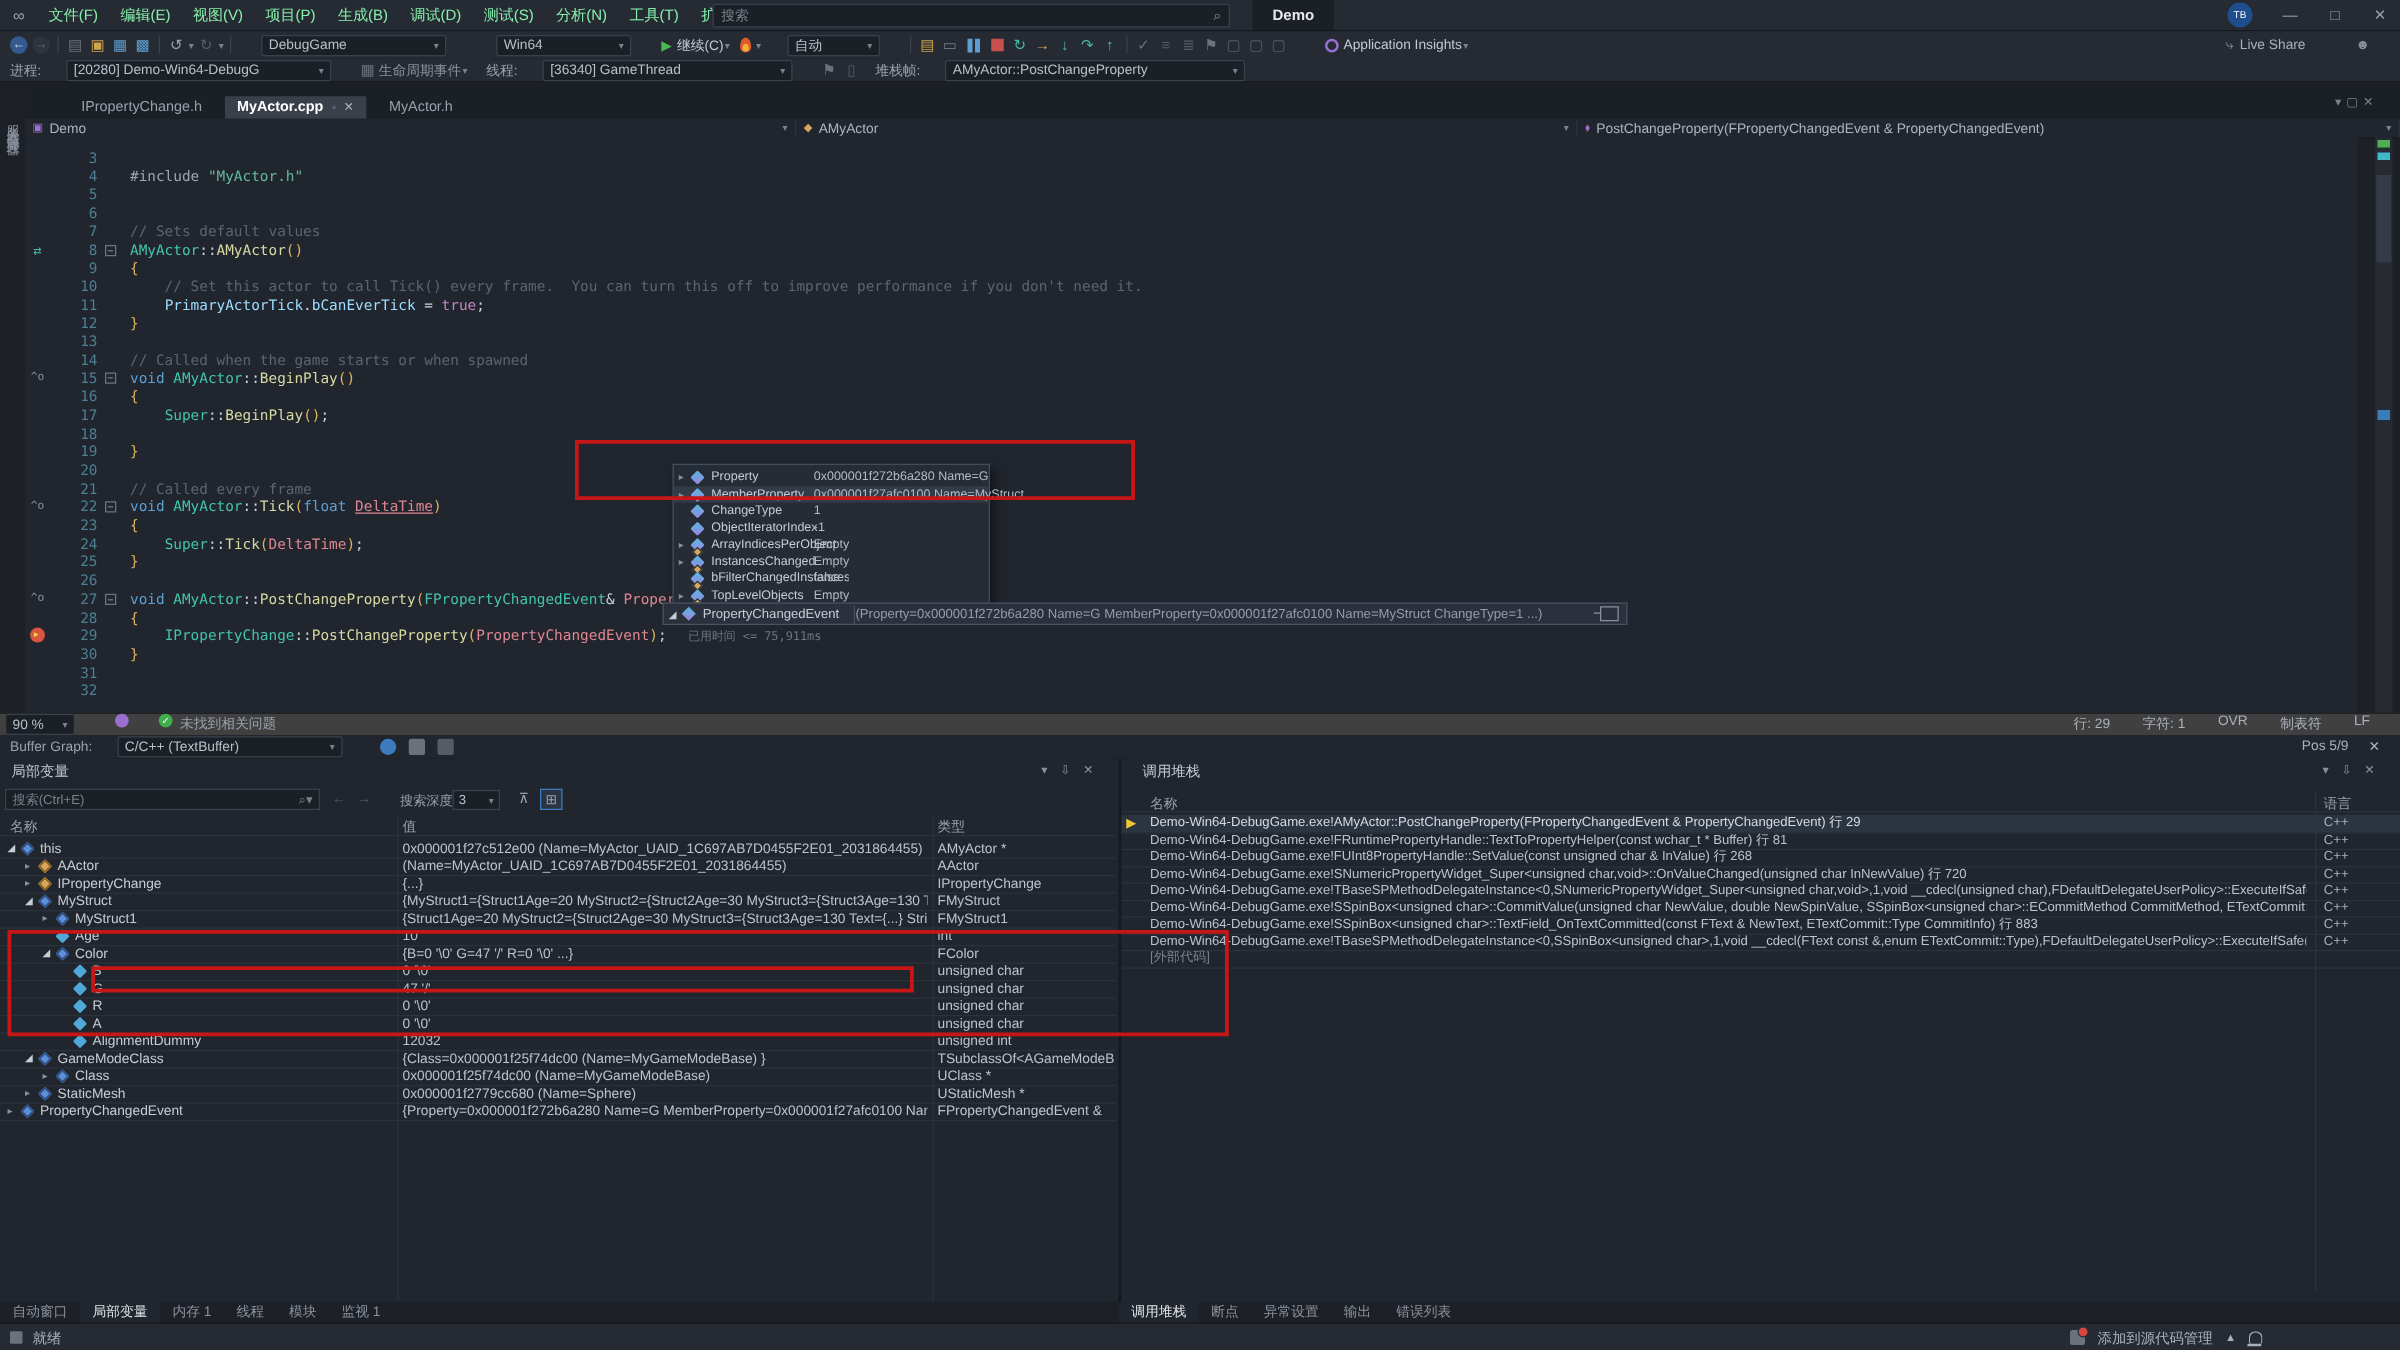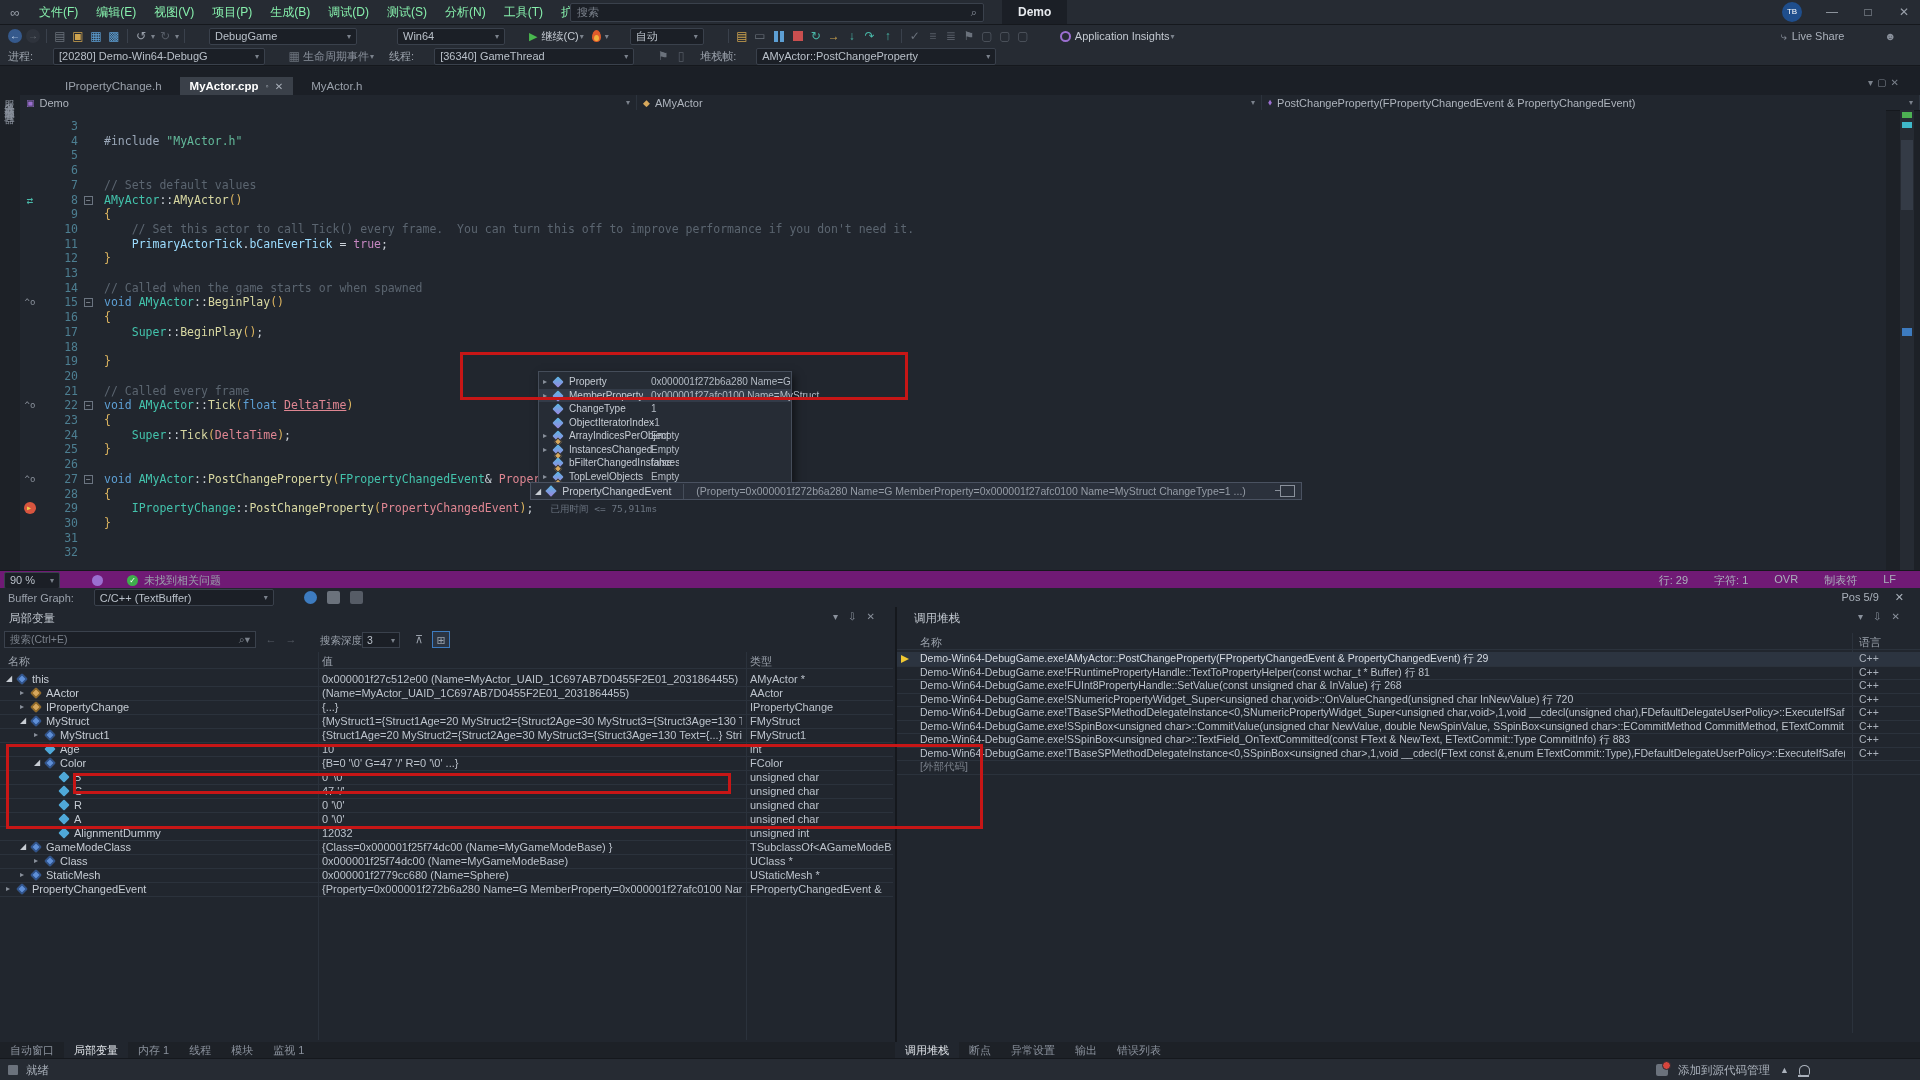--- a/index.html
+++ b/index.html
@@ -74,25 +74,25 @@
   .dt-row{position:absolute;left:0;width:100%;height:13.5px;font-size:10px;line-height:13.5px;color:#c6ccd4}
   .dt-row.hl{background:#333b48}
   .dt-exp{position:absolute;left:4px;color:#8a919c;font-size:8px}
   .dt-name{position:absolute;left:30px;white-space:nowrap;overflow:hidden;max-width:110px}
   .dt-val{position:absolute;left:112px;white-space:nowrap;color:#b4bbc4}
   .gem{position:absolute;left:15px;top:3px;width:8px;height:8px;transform:rotate(45deg);background:linear-gradient(135deg,#58b7e3,#9a86e0);border-radius:1px}
   .gem.lock:after{content:"";position:absolute;left:5px;top:5px;width:4px;height:4px;background:#d7a85c;border:1px solid #262c35}
   #dt-pinned{left:530px;top:482px;width:770px;height:16px;background:#2b313c;border:1px solid #4a5261;z-index:20;font-size:10.5px;line-height:15px;display:flex;align-items:center}
   #dt-pinned .gem2{width:8px;height:8px;transform:rotate(45deg);background:linear-gradient(135deg,#58b7e3,#9a86e0);margin:0 7px 0 6px}
   #dt-pinned .nm{color:#c6ccd4;white-space:nowrap}
-  #dt-pinned .vl{color:#959ca6;white-space:nowrap;overflow:hidden;margin-left:12px;border-left:1px solid #454d5a;padding-left:12px;flex:1}
+  #dt-pinned .vl{color:#959ca6;white-space:nowrap;overflow:hidden;margin-left:12px;border-left:1px solid #454d5a;padding-left:0;flex:1}
   .pinbox{width:13px;height:10px;border:1px solid #8a919c;position:relative;margin:0 6px}
   .pinbox:before{content:"";position:absolute;left:-6px;top:4px;width:6px;height:1px;background:#8a919c}
   
-  #ed-status{left:0;top:570px;width:1920px;height:18px;background:#701a75;border-top:1px solid #15181d;display:flex;align-items:center;font-size:11px;color:#9aa1ab}
+  #ed-status{left:0;top:570px;width:1920px;height:18px;background:#404040;border-top:1px solid #15181d;display:flex;font-size:11px;color:#9aa1ab}
   .health-ok{width:11px;height:11px;border-radius:50%;background:#3fae4c;color:#fff;font-size:8px;line-height:11px;text-align:center;margin:0 6px 0 24px}
   .a11y{width:11px;height:11px;border-radius:50%;background:#9b6fd0;margin-left:12px}
   #ed-status-right{margin-left:auto;display:flex;gap:26px;padding-right:24px;color:#aab1bb}
   #bufferbar{left:0;top:588px;width:1920px;height:19px;background:#21262e;border-bottom:1px solid #15181d;display:flex;align-items:center;font-size:11px;color:#9aa1ab}
   .bg-ic{width:13px;height:13px;border-radius:50%;margin-left:10px;background:#3d7bbf}
   .bg-ic.g1{background:#6b727c;border-radius:2px}.bg-ic.g2{background:#565c66;border-radius:2px}
   #bufferbar .right{margin-left:auto;display:flex;gap:16px;padding-right:16px;color:#aab1bb}
   
   #panels{left:0;top:607px;width:1920px;height:435px;background:#21262e}
   #panel-divider{position:absolute;left:895px;top:0;width:2px;height:435px;background:#15181d}

